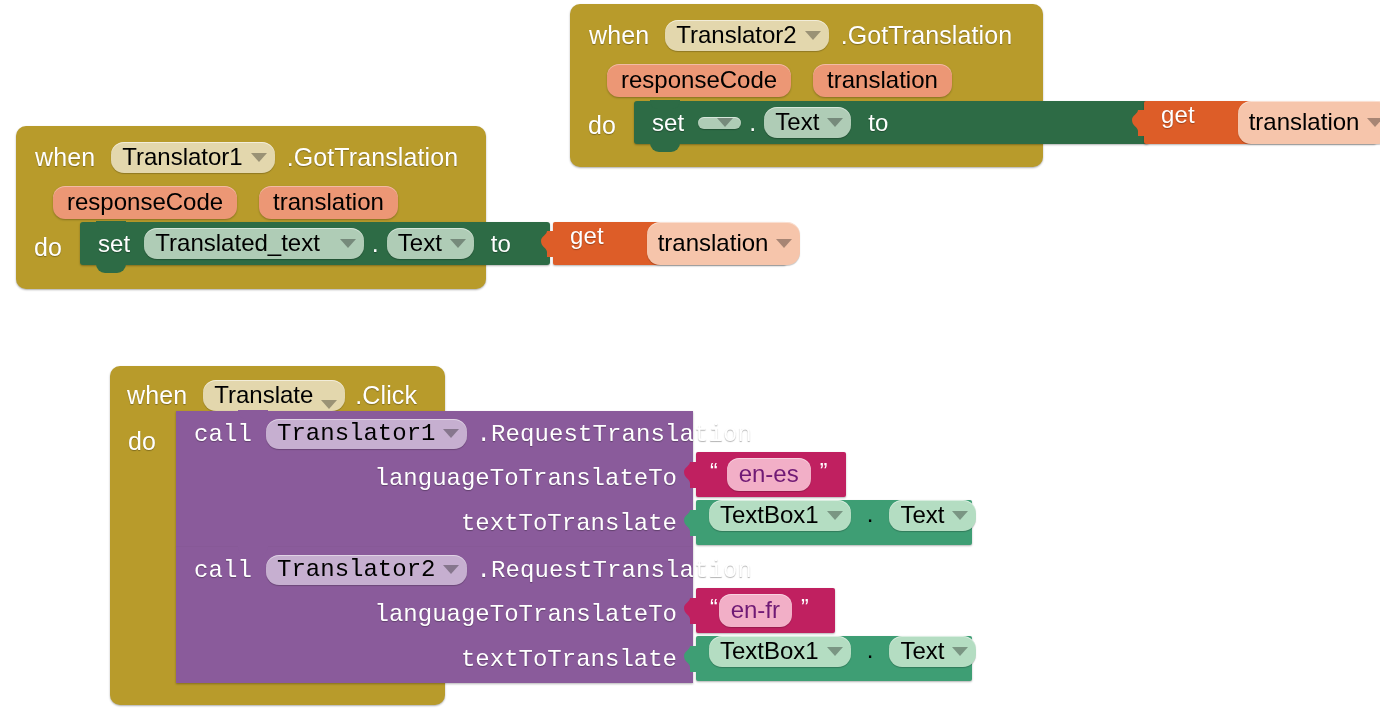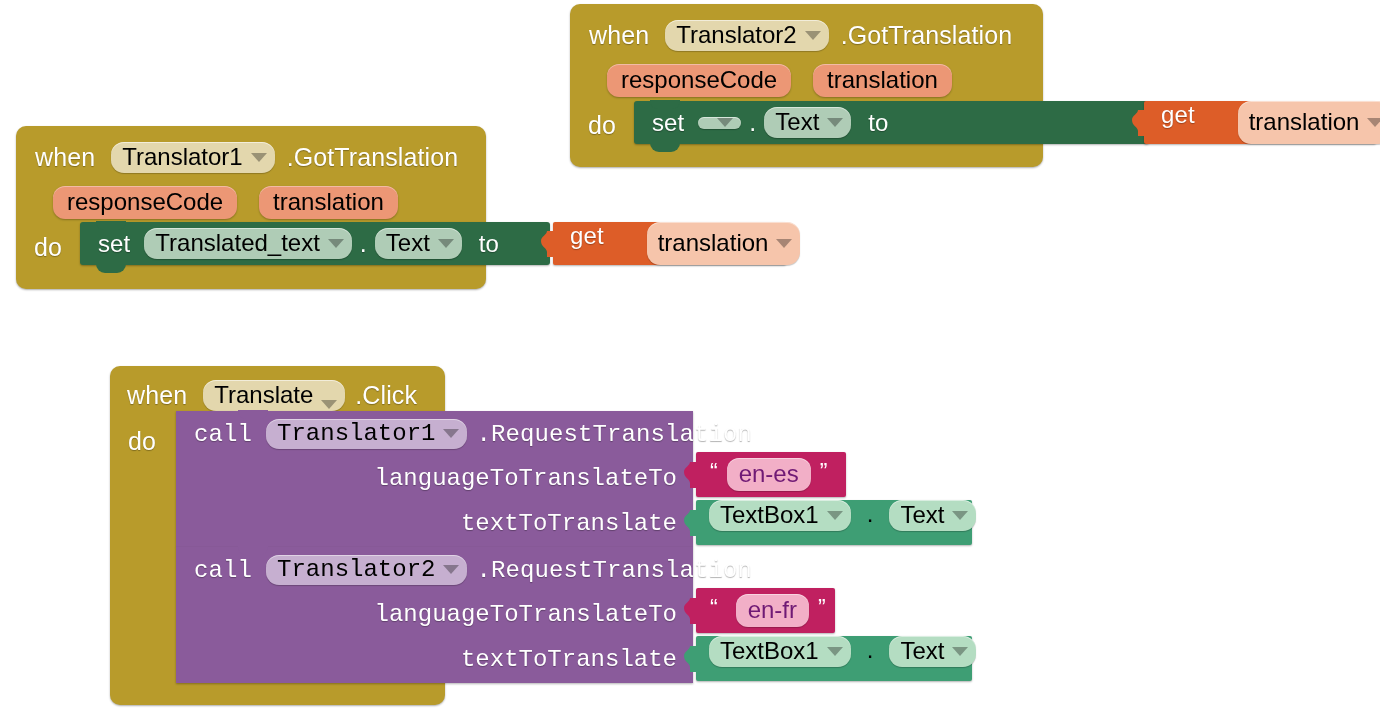--- a/index.html
+++ b/index.html
@@ -288,21 +288,21 @@
     <span class="param" style="margin-left:22px;">translation</span>
   </div>
 
   <div class="event-row" style="left:18px; top:107px;">
     <span class="kw">do</span>
   </div>
 </div>
 
 <div class="blk setblk" style="left:80px; top:222px; width:470px; height:43px; padding-left:18px;">
   <span class="kw small">set</span>
-  <span class="field-green" style="margin-left:14px;">
+  <span class="field-green" style="margin-left:14px;gap:12px;">
     <span>Translated_text</span>
     <span class="caret"></span>
   </span>
   <span class="dot" style="margin:0 8px;">.</span>
   <span class="field-green">
     <span>Text</span>
     <span class="caret"></span>
   </span>
   <span class="kw small" style="margin-left:17px;">to</span>
 </div>
@@ -390,21 +390,21 @@
 
   <div class="arg-label" style="right:16px; top:54px;">languageToTranslateTo</div>
   <div class="arg-label" style="right:16px; top:99px;">textToTranslate</div>
 </div>
 
 <div class="blk strblk" style="left:696px; top:588px; width:139px; height:45px; padding-left:14px;">
   <svg class="tab" viewBox="0 0 13 26" preserveAspectRatio="none">
     <path d="M13,0 L6,0 C6,4 0,5 0,10 C0,16 6,17 6,21 L6,26 L13,26 Z" fill="#C02060"></path>
   </svg>
   <span class="quote">“</span>
-  <span class="field-pink" style="margin-left:18px;justify-content:flex-end;">
+  <span class="field-pink" style="margin-left:1px;justify-content:flex-end;">
     <span>en-fr</span>
   </span>
   <span class="quote" style="margin-left:9px;">”</span>
 </div>
 
 <div class="blk getterblk" style="left:696px; top:636px; width:276px; height:45px; padding-left:13px;">
   <svg class="tab" viewBox="0 0 13 26" preserveAspectRatio="none">
     <path d="M13,0 L6,0 C6,4 0,5 0,10 C0,16 6,17 6,21 L6,26 L13,26 Z" fill="#3E9E74"></path>
   </svg>
   <span class="field-lgreen">

